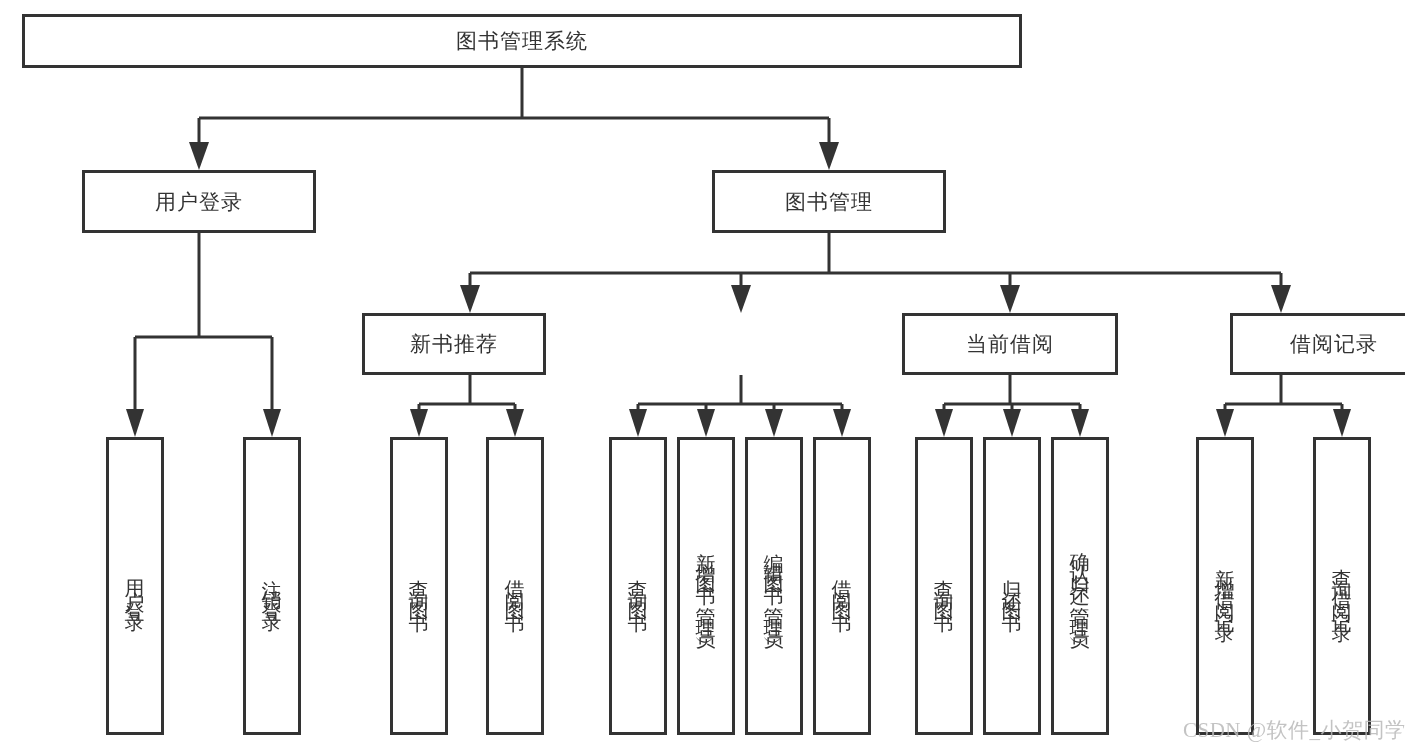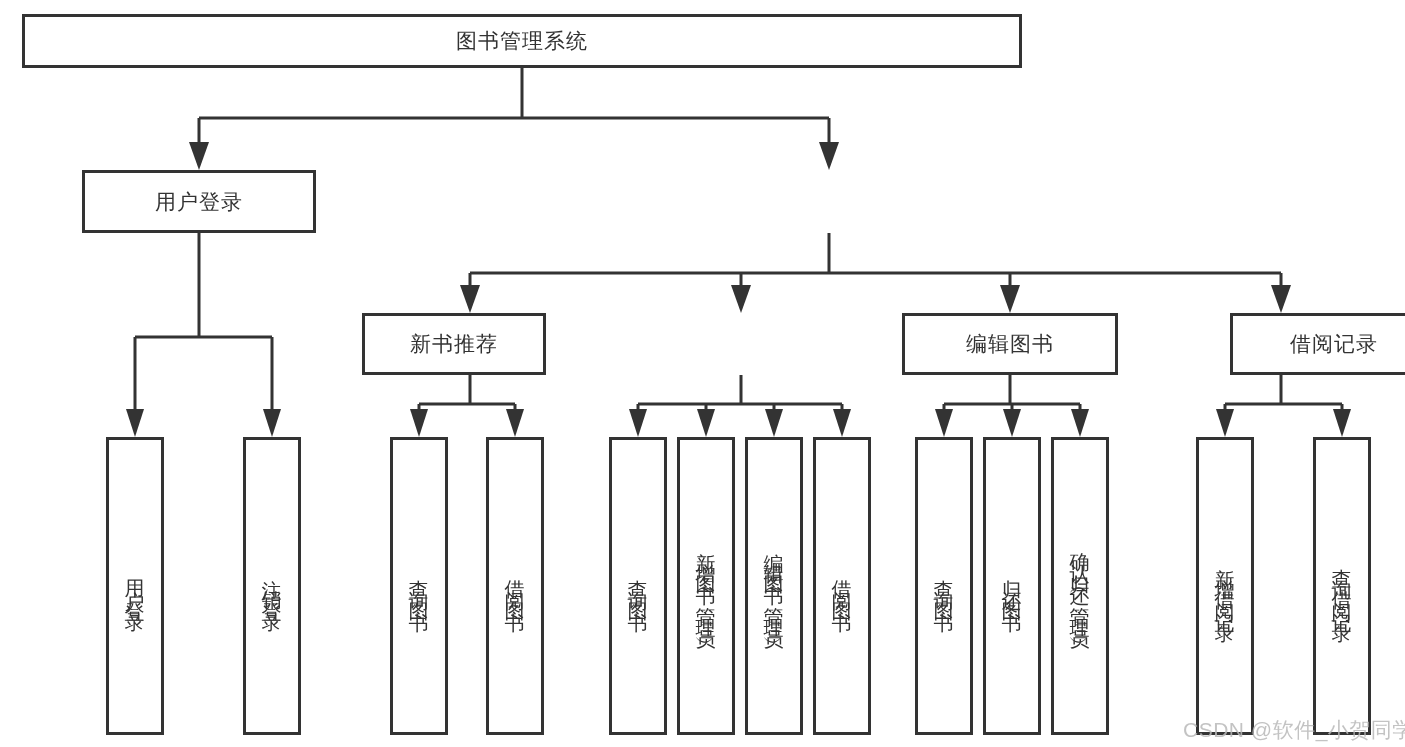--- a/index.html
+++ b/index.html
@@ -5,22 +5,23 @@
   html, body {
     margin: 0;
     padding: 0;
     background: #ffffff;
   }
   #stage {
     position: relative;
     width: 1405px;
     height: 747px;
     background: var(--background, #ffffff);
-    font-family: Liberation Sans, sans-serif;
+    font-family: Liberation Serif, serif;
     overflow: hidden;
+    border-radius: 27px;
   }
   #connectors {
     position: absolute;
     left: 0;
     top: 0;
     pointer-events: none;
   }
   .node {
     position: absolute;
     box-sizing: border-box;
@@ -100,23 +101,24 @@
       <polygon points="1003,409 1021,409 1012,437"></polygon>
       <polygon points="1071,409 1089,409 1080,437"></polygon>
       <polygon points="1216,409 1234,409 1225,437"></polygon>
       <polygon points="1333,409 1351,409 1342,437"></polygon>
     </g>
   </svg>
 
   <div class="node h-node" style="left:22px; top:14px; width:1000px; height:54px">图书管理系统</div>
 
   <div class="node h-node" style="left:82px; top:170px; width:234px; height:63px">用户登录</div>
+  <div class="node h-node" style="left:712px; top:170px; width:234px; height:63px">图书管理</div>
 
   <div class="node h-node" style="left:362px; top:313px; width:184px; height:62px">新书推荐</div>
-  <div class="node h-node" style="left:902px; top:313px; width:216px; height:62px">编辑图书</div>
+  <div class="node h-node" style="left:902px; top:313px; width:216px; height:62px">当前借阅</div>
   <div class="node h-node" style="left:1230px; top:313px; width:208px; height:62px">借阅记录</div>
 
   <div class="node v-node" style="left:106px; top:437px; width:58px; height:298px">用户登录</div>
   <div class="node v-node" style="left:243px; top:437px; width:58px; height:298px">注销登录</div>
 
   <div class="node v-node" style="left:390px; top:437px; width:58px; height:298px">查询图书</div>
   <div class="node v-node" style="left:486px; top:437px; width:58px; height:298px">借阅图书</div>
 
   <div class="node v-node" style="left:609px; top:437px; width:58px; height:298px">查询图书</div>
   <div class="node v-node" style="left:677px; top:437px; width:58px; height:298px">新增图书（管理员）</div>

